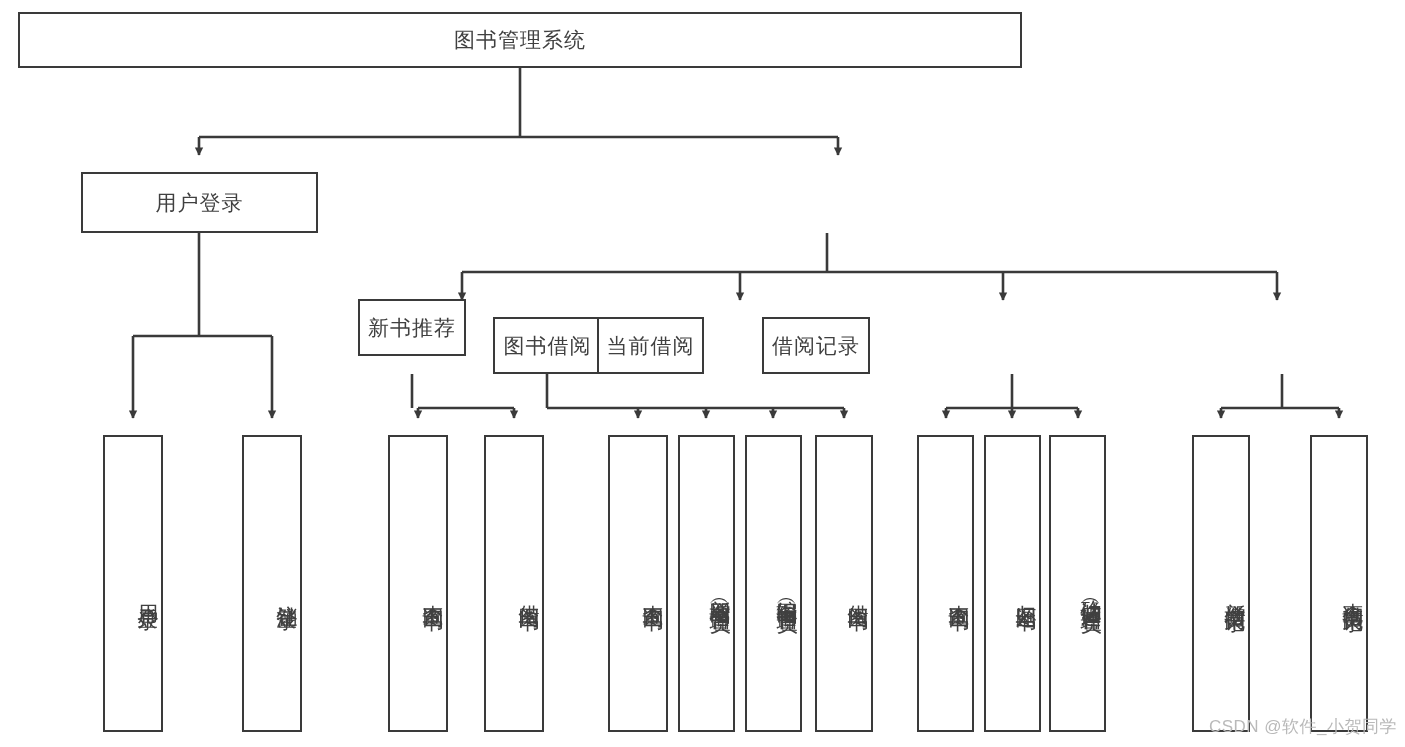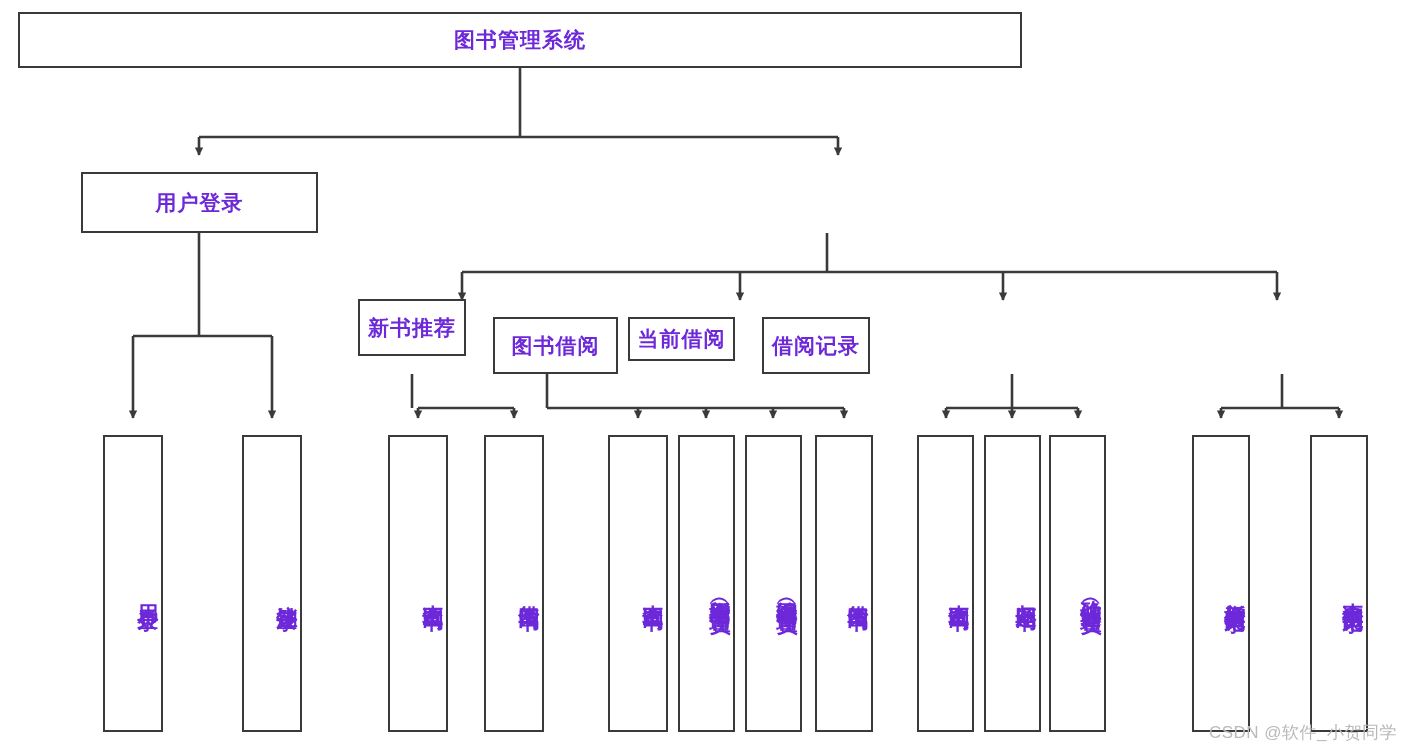--- a/index.html
+++ b/index.html
@@ -29,22 +29,21 @@
     display: block;
   }
   .node-box {
     position: absolute;
     box-sizing: border-box;
     border: 2.5px solid #3a3a3a;
     background: #ffffff;
     display: flex;
     align-items: center;
     justify-content: center;
-    color: #6d28d9;
-    font-weight: bold;
+    color: #404040;
   }
   .node-box.horiz {
     font-size: 21px;
     letter-spacing: 1px;
     line-height: 1.2;
   }
   .node-box.vert {
     writing-mode: vertical-rl;
     text-orientation: upright;
     font-size: 21px;
@@ -56,21 +55,21 @@
   }
   .node-box.vert .vtext {
     writing-mode: vertical-rl;
     text-orientation: upright;
     white-space: nowrap;
     display: block;
   }
   .watermark {
     position: absolute;
     right: 8px;
-    bottom: 3px;
+    bottom: 9px;
     font-size: 17px;
     color: #b9b9b9;
     letter-spacing: 0.5px;
     white-space: nowrap;
     pointer-events: none;
   }
 </style>
 </head>
 <body>
 
@@ -132,24 +131,24 @@
     <span>图书管理系统</span>
   </div>
 
   <div class="node-box horiz" style="left:81px; top:172px; width:237px; height:61px;">
     <span>用户登录</span>
   </div>
 
   <div class="node-box horiz" style="left:358px; top:299px; width:108px; height:57px;">
     <span>新书推荐</span>
   </div>
-  <div class="node-box horiz" style="left:493px; top:317px; width:125px; height:57px;">
+  <div class="node-box horiz" style="left:493px; top:317px; width:109px; height:57px;">
     <span>图书借阅</span>
   </div>
-  <div class="node-box horiz" style="left:628px; top:317px; width:107px; height:44px;justify-content:center;">
+  <div class="node-box horiz" style="left:597px; top:317px; width:107px; height:57px;justify-content:center;">
     <span>当前借阅</span>
   </div>
   <div class="node-box horiz" style="left:762px; top:317px; width:108px; height:57px;">
     <span>借阅记录</span>
   </div>
 
   <div class="node-box vert" style="left:103px; top:435px; width:60px; height:297px;">
     <span class="vtext">用户登录</span>
   </div>
   <div class="node-box vert" style="left:242px; top:435px; width:60px; height:297px;">

